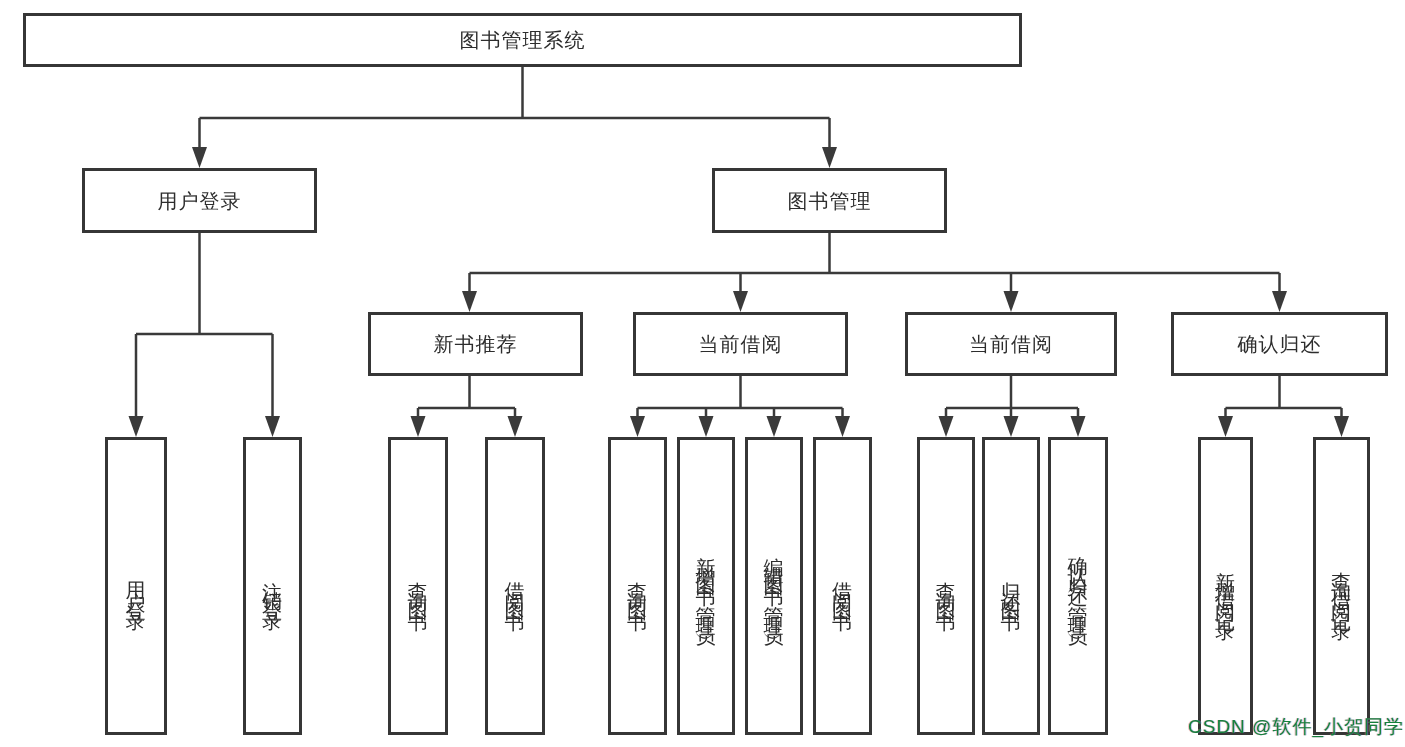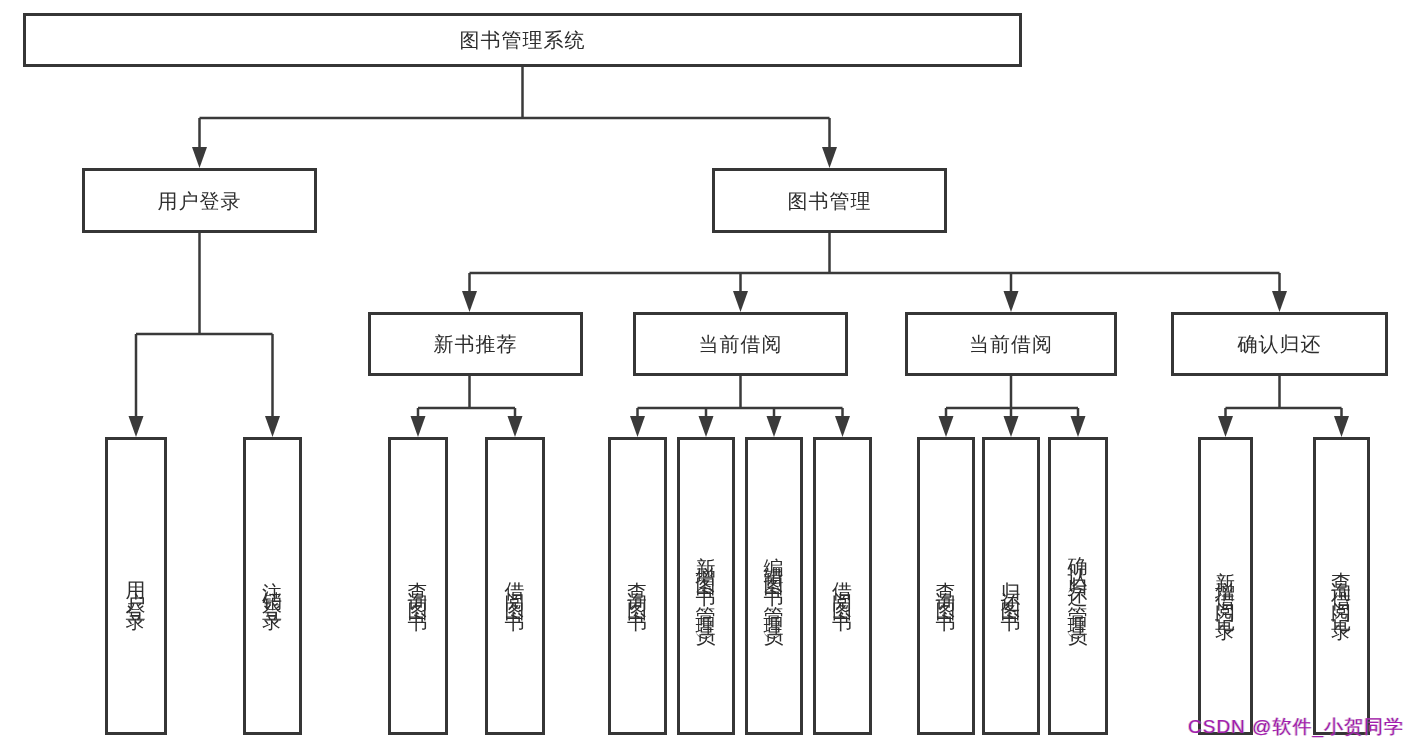--- a/index.html
+++ b/index.html
@@ -37,21 +37,21 @@
     letter-spacing: 10px;
     line-height: 1;
     white-space: nowrap;
   }
   .watermark {
     position: absolute;
     left: 1188px;
     top: 714px;
     font-size: 19px;
     letter-spacing: 1px;
-    color: #a21caf;
+    color: #15803d;
     text-shadow: -1px 0 0 rgba(225,120,120,0.45), 1px 0 0 rgba(120,140,225,0.45);
     white-space: nowrap;
   }
 </style>
 </head>
 <body>
 
 <div class="canvas">
   <svg class="edges-svg" id="edges" viewBox="0 0 1405 747" xmlns="http://www.w3.org/2000/svg">
       <line x1="522.5" y1="67" x2="522.5" y2="118" stroke="#3a3a3a" stroke-width="2.5"></line>

